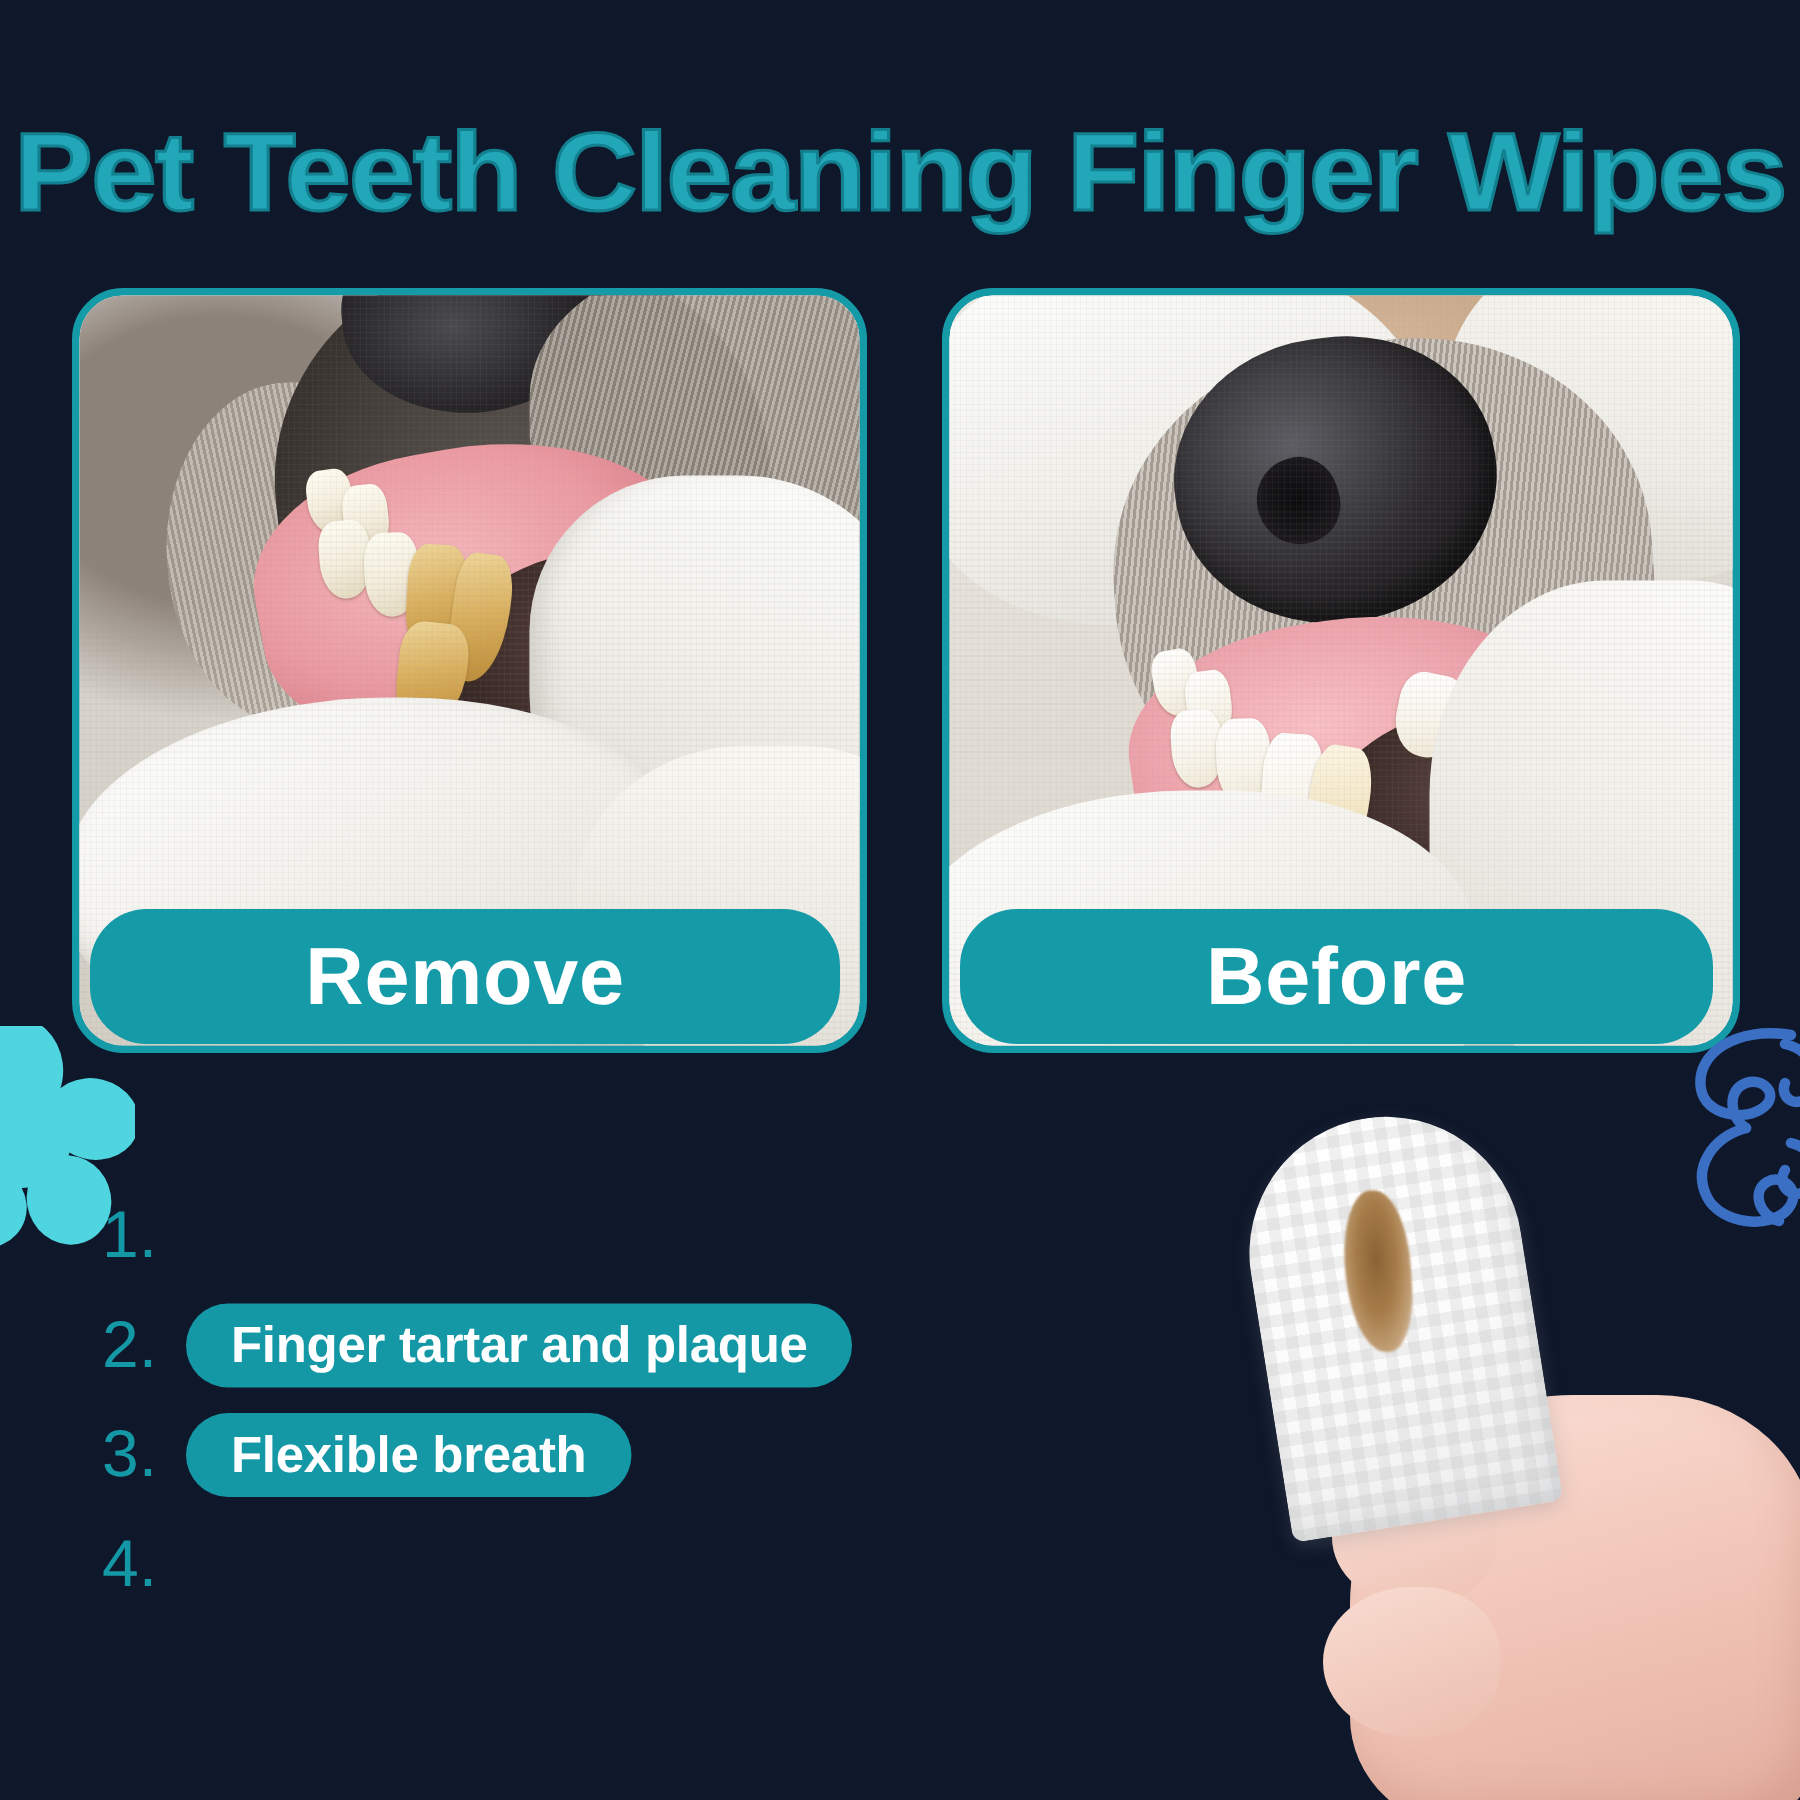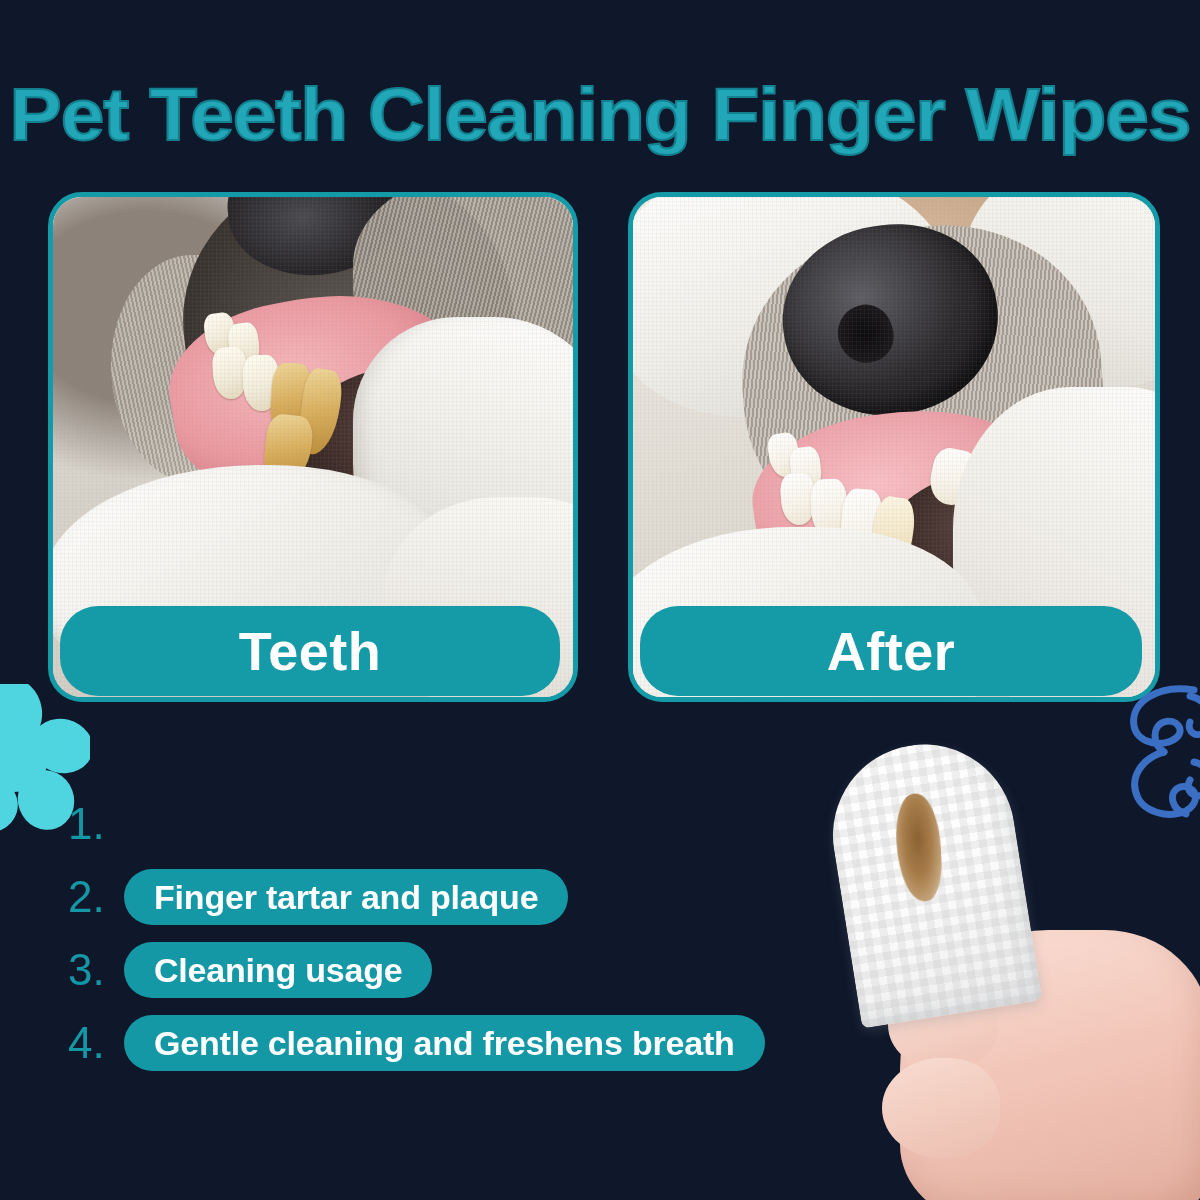--- a/index.html
+++ b/index.html
@@ -355,24 +355,24 @@
       <div class="sc tooth a-tooth a-t5"></div>
       <div class="sc tooth a-t6"></div>
       <div class="sc tooth a-tooth a-t7"></div>
       <div class="sc a-glove-br"></div>
       <div class="sc a-glove-bl"></div>
       <div class="sc b-weave"></div>
     </div>
   </div>
 
   <div class="banner left">
-    <span>Teeth</span>
+    <span>Remove</span>
   </div>
   <div class="banner right">
-    <span>After</span>
+    <span>Before</span>
   </div>
 
   <div class="flower">
     <svg viewBox="0 0 150 150" width="150" height="150" aria-hidden="true">
       <g fill="#4fd5e0">
         <ellipse cx="75" cy="28" rx="27" ry="33" transform="rotate(-8 75 28)"></ellipse>
         <ellipse cx="122" cy="62" rx="31" ry="27" transform="rotate(14 122 62)"></ellipse>
         <ellipse cx="106" cy="116" rx="28" ry="30" transform="rotate(-20 106 116)"></ellipse>
         <ellipse cx="48" cy="120" rx="30" ry="28" transform="rotate(18 48 120)"></ellipse>
         <ellipse cx="24" cy="64" rx="29" ry="30" transform="rotate(-12 24 64)"></ellipse>
@@ -395,25 +395,24 @@
   <div class="features">
     <div class="feat-row">
       <div class="feat-num">1.</div>
     </div>
     <div class="feat-row">
       <div class="feat-num">2.</div>
       <div class="feat-pill">Finger tartar and plaque</div>
     </div>
     <div class="feat-row">
       <div class="feat-num">3.</div>
-      <div class="feat-pill">Cleaning usage</div>
+      <div class="feat-pill">Flexible breath</div>
     </div>
     <div class="feat-row">
       <div class="feat-num">4.</div>
-      <div class="feat-pill">Gentle cleaning and freshens breath</div>
     </div>
   </div>
 
   <div class="product">
     <div class="hand"></div>
     <div class="knuckle1"></div>
     <div class="knuckle2"></div>
     <div class="wipe">
       <div class="stain"></div>
     </div>

